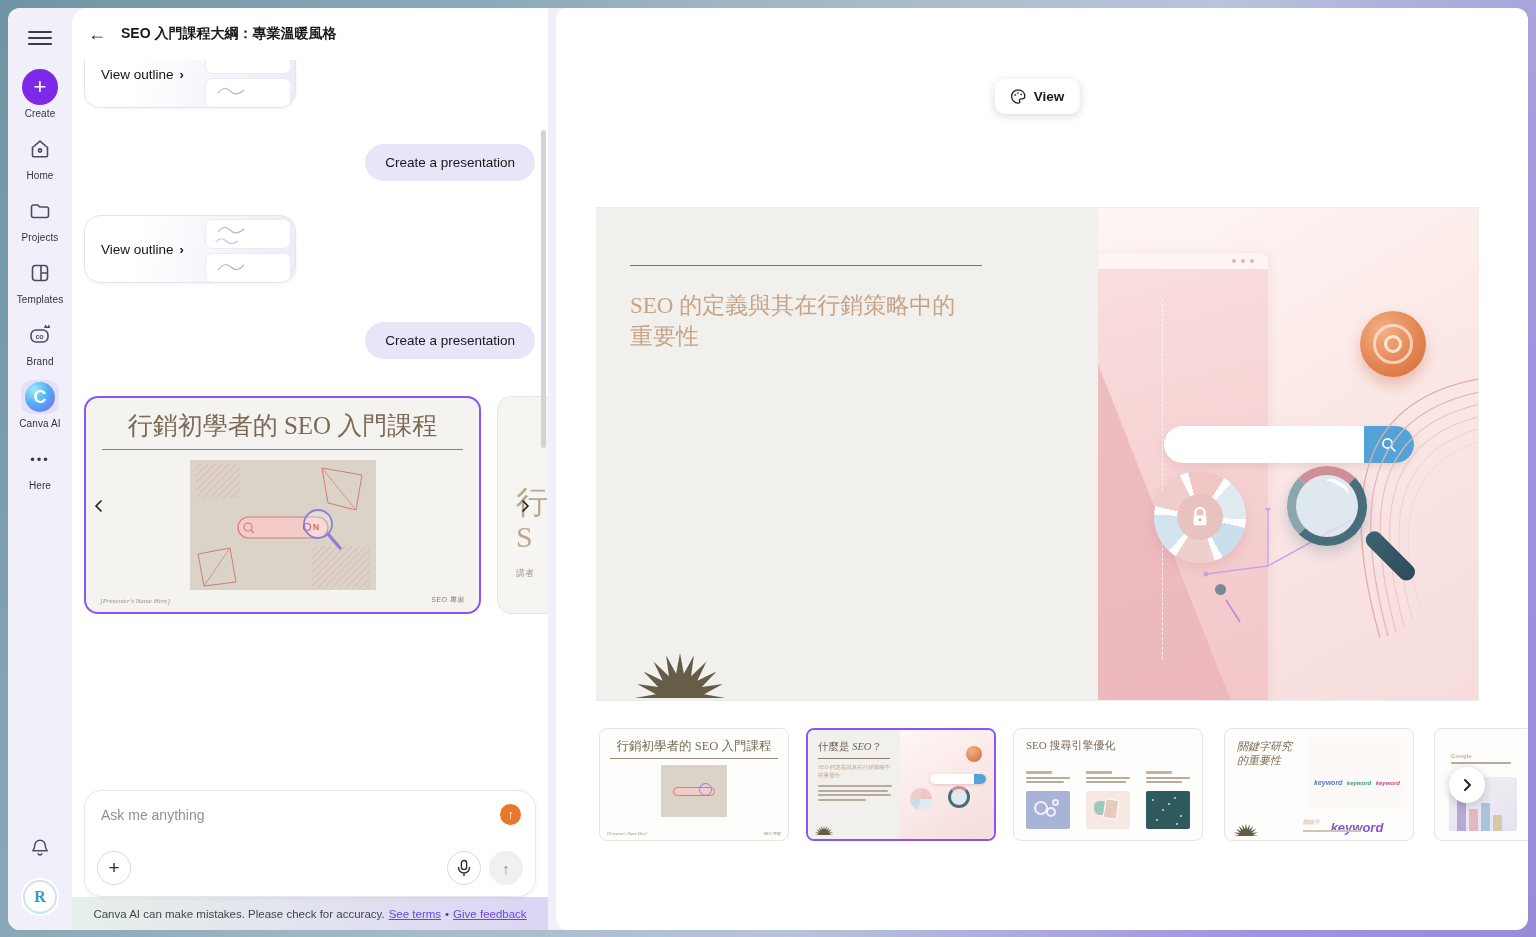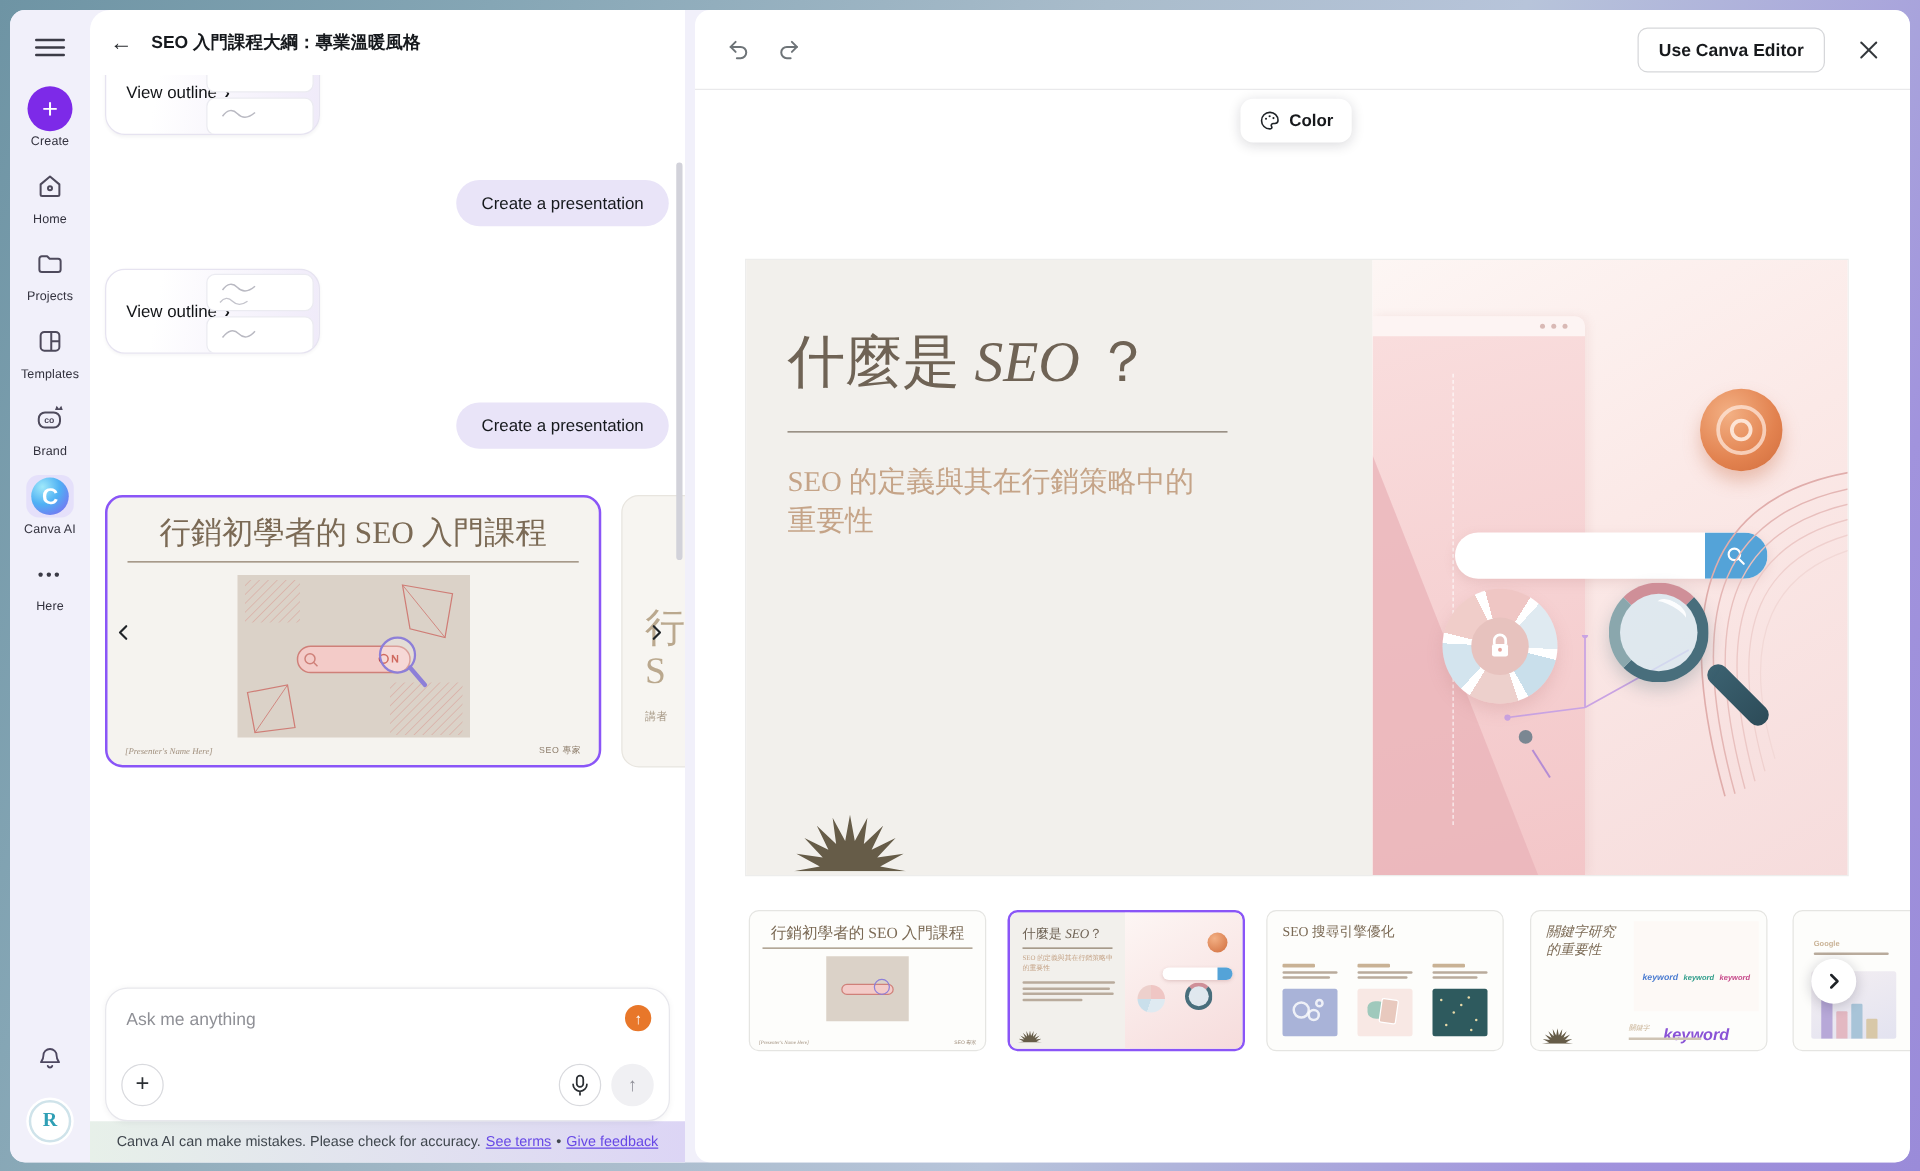--- a/index.html
+++ b/index.html
@@ -22,21 +22,21 @@
   .more-dots { font-size:13px; letter-spacing:2px; color:#3b3b46; }
   .sidebar-bottom { margin-top:auto; display:flex; flex-direction:column; align-items:center; gap:16px; padding-bottom:16px; }
   .avatar { width:34px; height:34px; border-radius:50%; background:#fff; border:2px solid #cfe3ea; box-shadow:0 0 0 2px #fff; display:flex; align-items:center; justify-content:center; color:#2f9fb5; font-weight:700; font-family:"Liberation Serif",serif; font-size:16px; cursor:pointer; }
 
   
   .chat { width:476px; flex:0 0 476px; background:#fff; border-radius:16px 0 0 0; display:flex; flex-direction:column; position:relative; margin-right:8px; }
   .chat-header { height:52px; display:flex; align-items:center; gap:15px; padding:0 16px; flex:0 0 52px; }
   .back-arrow { font-size:18px; color:#26292d; cursor:pointer; line-height:1; }
   .chat-title { font-size:14px; font-weight:700; color:#16191d; }
   .chat-scroll { flex:1 1 auto; overflow:hidden; padding:0 13px 0 12px; display:flex; flex-direction:column; }
-  .msg-card { width:172px; height:68px; border-radius:16px; border:1px solid #e6e3f0; background:linear-gradient(100deg,#ffffff 25%,#efeaf9); box-shadow:0 1px 3px rgba(20,20,40,.05); position:relative; overflow:hidden; flex:0 0 auto; cursor:pointer; }
+  .msg-card { width:212px; height:68px; border-radius:16px; border:1px solid #e6e3f0; background:linear-gradient(100deg,#ffffff 25%,#efeaf9); box-shadow:0 1px 3px rgba(20,20,40,.05); position:relative; overflow:hidden; flex:0 0 auto; cursor:pointer; }
   .msg-card.clipped { margin-top:-20px; border-top-left-radius:0; border-top-right-radius:0; }
   .vo-label { position:absolute; left:16px; top:50%; transform:translateY(-50%); font-size:13.5px; color:#121417; display:flex; align-items:center; gap:6px; white-space:nowrap; }
   .vo-chev { font-size:13px; font-weight:700; }
   .page-prev { position:absolute; width:86px; height:30px; background:#fff; border:1px solid #ebebf1; border-radius:7px; right:4px; overflow:hidden; }
   .page-prev.p1 { top:3px; } .page-prev.p2 { top:37px; }
   .bubble { margin-left:auto; background:#e9e4f8; border-radius:22px; padding:11px 20px; font-size:13.5px; color:#15181c; flex:0 0 auto; }
   .bubble.b1 { margin-top:36px; } .bubble.b2 { margin-top:39px; }
   .ai-msg { font-size:13.5px; color:#15181c; margin-top:40px; flex:0 0 auto; }
   .msg-card.second { margin-top:34px; }
   .carousel { margin-top:37px; position:relative; display:flex; gap:16px; flex:0 0 auto; }
@@ -363,55 +363,33 @@
 
     <div class="chat-disclaimer">
       <span>Canva AI can make mistakes. Please check for accuracy.</span>
       <a>See terms</a>
       <span>•</span>
       <a>Give feedback</a>
     </div>
   </div>
 
   <div class="editor">
-    <div class="toolbar">
-      <div class="tb-ic">
-        <svg width="22" height="22" viewBox="0 0 22 22" fill="none" stroke="#6e7478" stroke-width="1.6" stroke-linecap="round" stroke-linejoin="round">
-            <path d="M8.5 4.5 L4.5 8.5 L8.5 12.5"></path>
-            <path d="M4.5 8.5 h8 a4.5 4.5 0 0 1 0 9 h-3"></path>
-          </svg>
-      </div>
-      <div class="tb-ic">
-        <svg width="22" height="22" viewBox="0 0 22 22" fill="none" stroke="#6e7478" stroke-width="1.6" stroke-linecap="round" stroke-linejoin="round">
-            <path d="M13.5 4.5 L17.5 8.5 L13.5 12.5"></path>
-            <path d="M17.5 8.5 h-8 a4.5 4.5 0 0 0 0 9 h3"></path>
-          </svg>
-      </div>
-      <button class="use-editor-btn">Use Canva Editor</button>
-      <div class="close-x">
-        <svg width="22" height="22" viewBox="0 0 22 22" stroke="#33373b" stroke-width="1.6" stroke-linecap="round">
-            <line x1="5" y1="5" x2="17" y2="17"></line>
-            <line x1="17" y1="5" x2="5" y2="17"></line>
-          </svg>
-      </div>
-    </div>
 
     <div class="color-pill">
       <svg width="17" height="17" viewBox="0 0 20 20" fill="none">
           <path d="M10 2.2 a7.8 7.8 0 1 0 0 15.6 c1.8 0 2.3 -1.2 1.6 -2.4 -.8 -1.4 .2 -2.7 1.8 -2.7 h1.3 c1.7 0 3 -1.3 3 -3 C17.7 5.3 14.3 2.2 10 2.2 Z" stroke="#1f2327" stroke-width="1.5"></path>
           <circle cx="6.4" cy="8.2" r="1" fill="#1f2327"></circle>
           <circle cx="9.8" cy="5.9" r="1" fill="#1f2327"></circle>
           <circle cx="13.4" cy="7.6" r="1" fill="#1f2327"></circle>
         </svg>
-      <span>Color</span>
+      <span>View</span>
     </div>
 
     <div class="slide">
       <div class="slide-left">
-        <div class="sl-title"><span>什麼是 </span><span class="lat">SEO</span><span> ？</span></div>
         <hr class="sl-hr">
         <div class="sl-sub">SEO 的定義與其在行銷策略中的重要性</div>
         <div class="starburst">
           <svg width="96" height="47" viewBox="0 0 100 50">
               <polygon fill="#665c48" points="2,50 24.3,45.9 4.4,35.2 26.8,38.2 11.2,21.8 31.6,31.6 21.8,11.2 38.2,26.8 35.2,4.4 45.9,24.3 50,2 54.1,24.3 64.8,4.4 61.8,26.8 78.2,11.2 68.4,31.6 88.8,21.8 73.2,38.2 95.6,35.2 75.7,45.9 98,50"></polygon>
             </svg>
         </div>
       </div>
       <div class="slide-right">
         <div class="browser">

